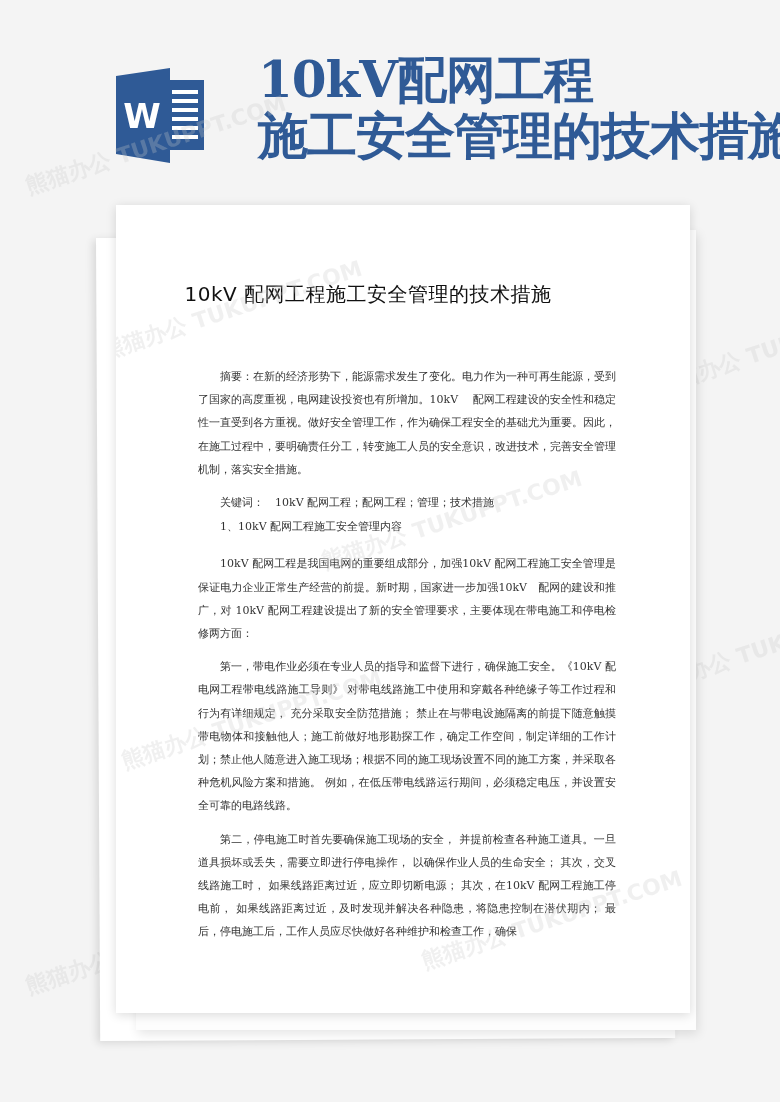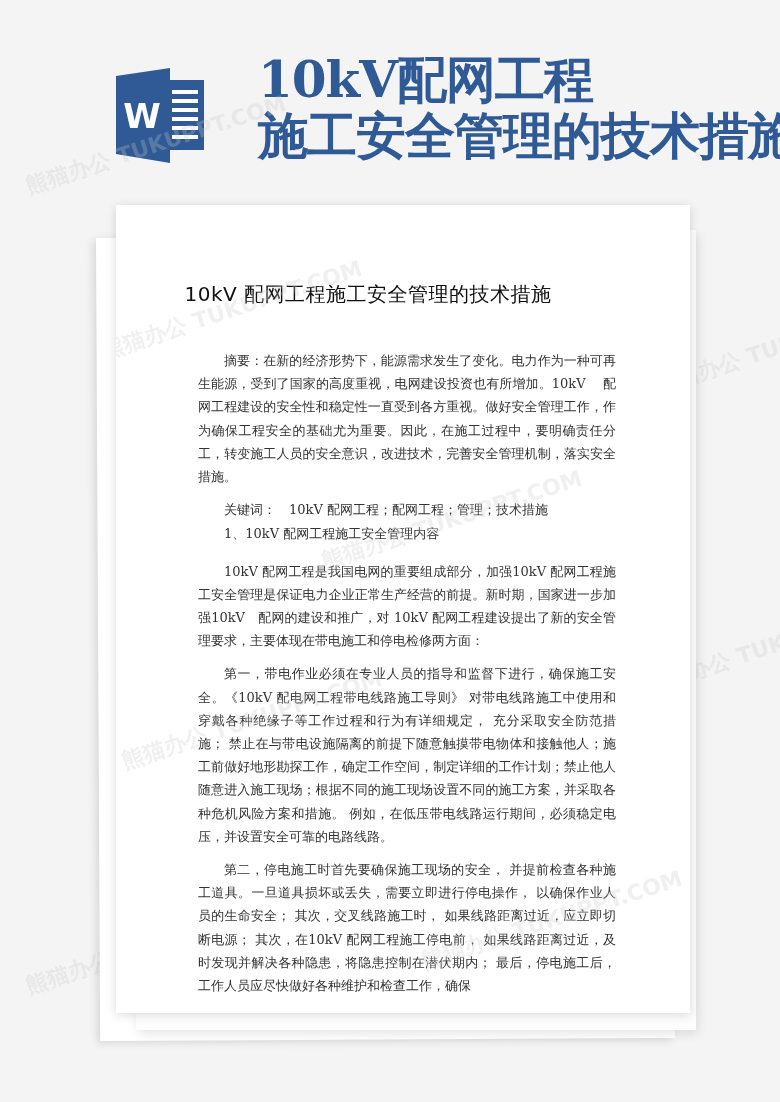--- a/index.html
+++ b/index.html
@@ -42,23 +42,23 @@
     overflow: hidden;
   }
 
   .doc-title {
     position: absolute; left: 0; top: 76px; width: 504px; text-align: center;
     font-family: "DejaVu Sans", sans-serif;
     font-size: 20px; color: #111;
     letter-spacing: 0.5px;
   }
   .doc-body {
-    position: absolute; left: 82px; top: 144px; width: 418px;
+    position: absolute; left: 82px; top: 160px; width: 418px;
     font-family: "DejaVu Serif", serif;
-    font-size: 13px; line-height: 23.2px; color: #333;
+    font-size: 11px; line-height: 23.2px; color: #333;
     text-align: justify;
   }
   .para { text-indent: 2em; }
   .gap-s { margin-top: 1px; }
   .gap-m { margin-top: 10px; }
   .gap-l { margin-top: 14px; }
 
   
   .wm {
     position: absolute;

